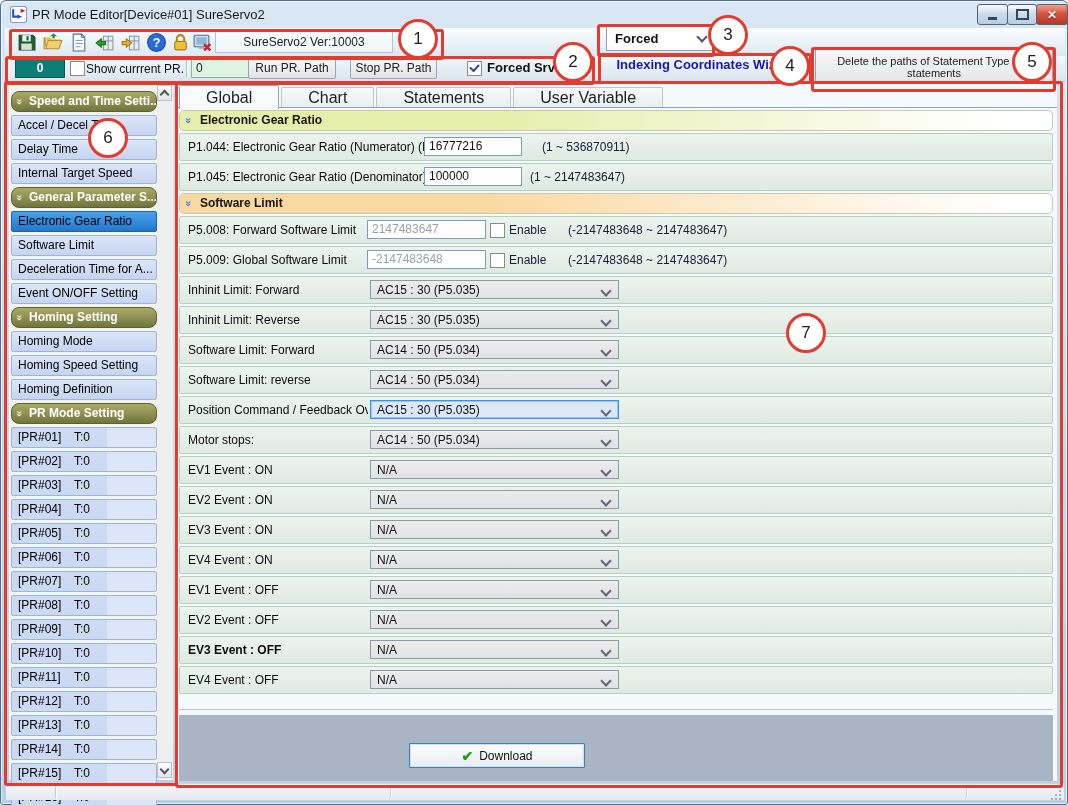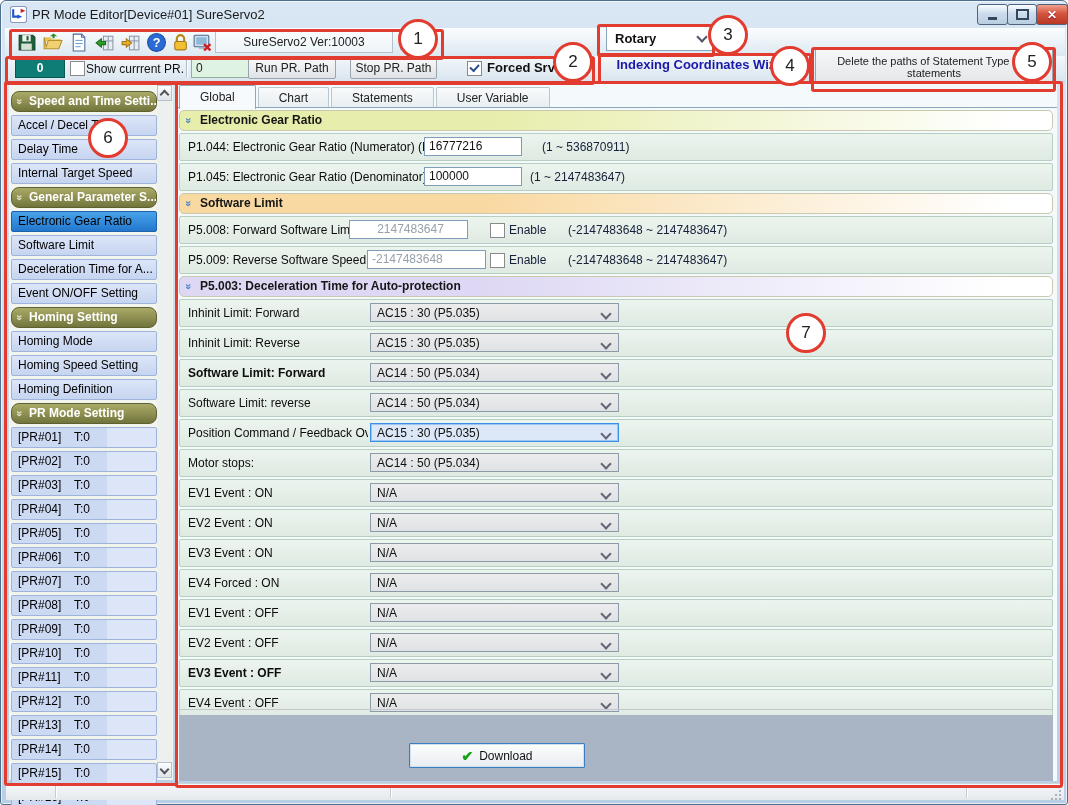--- a/index.html
+++ b/index.html
@@ -58,21 +58,21 @@
   .sit.pr .p1{width:56px;}
   .sscroll{position:absolute;right:1px;top:2px;width:15px;height:693px;background:#eef0f0;}
   .sarrow{position:absolute;left:0;width:15px;height:16px;background:linear-gradient(#fcfdfe,#dfe5ea);border:1px solid #b8c2cc;
           box-sizing:border-box;display:flex;align-items:center;justify-content:center;cursor:pointer;}
   .sarrow .cv{width:5px;height:5px;border-color:#555;}
   .sarrow .cv.up{margin-top:3px;}
   .sarrow .cv.down{margin-top:-2px;}
   
   .main{position:absolute;left:176px;top:82px;width:880px;height:698px;background:#f4f9fb;}
   .tabs{position:absolute;left:2px;top:2px;height:22px;display:flex;}
-  .tab{height:20px;margin-top:2px;padding:0 20px;font-size:12px;color:#222;line-height:20px;background:linear-gradient(#f8fafb,#e7edf1);
+  .tab{height:20px;margin-top:2px;padding:0 26px;font-size:16px;color:#222;line-height:20px;background:linear-gradient(#f8fafb,#e7edf1);
        border:1px solid #b9c7d1;border-bottom:none;border-radius:2px 2px 0 0;margin-right:2px;cursor:pointer;position:relative;z-index:1;}
   .tab.active{height:23px;margin-top:0;background:#f6fafc;border-color:#8ea6b8;z-index:3;line-height:23px;}
   .tabline{position:absolute;left:0;top:24px;width:880px;height:1px;background:#8ea6b8;z-index:2;}
   .content{position:absolute;left:2px;top:27px;width:874px;}
   .sechdr{height:19px;margin-bottom:2px;border:1px solid #c9c9ad;border-radius:5px;font-size:12px;font-weight:bold;color:#161616;
           line-height:19px;padding-left:20px;position:relative;cursor:pointer;white-space:nowrap;overflow:hidden;}
   .sechdr .chev{position:absolute;left:5px;top:0;color:#4a86c8;font-weight:bold;font-size:11px;display:inline-block;transform:rotate(90deg);}
   .crow{position:relative;height:26px;margin-bottom:2px;border:1px solid #b6cfc0;border-radius:2px;background:linear-gradient(#ecf4ee,#dfeae2);}
   .crow .lbl{position:absolute;left:8px;top:6px;font-size:12px;color:#0c0c0c;white-space:nowrap;}
   .crow .rng{position:absolute;top:6px;font-size:12px;color:#16203a;white-space:nowrap;}
@@ -169,21 +169,21 @@
             <rect x="4" y="5" width="10" height="7" fill="#8fb8d8"></rect>
             <rect x="6.5" y="14" width="5" height="2" fill="#9ab0c4"></rect>
             <path d="M11.5 11.5l6 6M17.5 11.5l-6 6" stroke="#d42020" stroke-width="2.4"></path>
           </svg></span>
       </div>
     <div class="verbox">SureServo2 Ver:10003 Sub:5194</div>
     <div class="tsep" style="left:395px;"></div>
     <div class="tsep" style="left:405px;"></div>
     <div class="tsep" style="left:415px;"></div>
     <div class="combo">
-      <span class="cval">Rotary</span>
+      <span class="cval">Forced</span>
       <span class="cv down"></span>
     </div>
   </div>
 
   <div class="toolbar2">
     <div class="tealbox">0</div>
     <span class="chk" style="left:65px;top:5px;"></span>
     <span class="lbl12" style="left:81px;top:6px;width:97px;overflow:hidden;white-space:nowrap;">Show currrent PR. Path</span>
     <div class="tsep" style="left:181px;top:3px;"></div>
     <div class="greeninp">0</div>
@@ -302,43 +302,42 @@
           <span class="rng" style="left:362px;">(1 ~ 536870911)</span>
         </div>
         <div class="crow">
           <span class="lbl">P1.045: Electronic Gear Ratio (Denominator) (M)</span>
           <span class="inpbox" style="left:244px;width:92px;">100000</span>
           <span class="rng" style="left:350px;">(1 ~ 2147483647)</span>
         </div>
         <div class="sechdr" style="background: linear-gradient(to right, rgb(249, 217, 162) 0%, rgb(249, 217, 162) 35%, rgb(255, 255, 255) 95%);"><span class="chev">»</span><span>Software Limit</span></div>
         <div class="crow">
           <span class="lbl">P5.008: Forward Software Limit</span>
-          <span class="inpbox dis" style="left:169px;width:113px;text-align:center;">2147483647</span>
+          <span class="inpbox dis" style="left:187px;width:113px;">2147483647</span>
           <span class="chk" style="left:310px;top:6px;"></span>
           <span class="rng" style="left:329px;">Enable</span>
           <span class="rng" style="left:388px;">(-2147483648 ~ 2147483647)</span>
         </div>
         <div class="crow">
-          <span class="lbl">P5.009: Reverse Software Speed</span>
+          <span class="lbl">P5.009: Global Software Limit</span>
           <span class="inpbox dis" style="left:187px;width:113px;">-2147483648</span>
           <span class="chk" style="left:310px;top:6px;"></span>
           <span class="rng" style="left:329px;">Enable</span>
           <span class="rng" style="left:388px;">(-2147483648 ~ 2147483647)</span>
         </div>
-        <div class="sechdr" style="background: linear-gradient(to right, rgb(222, 216, 244) 0%, rgb(222, 216, 244) 35%, rgb(255, 255, 255) 95%);"><span class="chev">»</span><span>P5.003: Deceleration Time for Auto-protection</span></div>
         <div class="crow">
           <span class="lbl" style="max-width:180px;overflow:hidden;">Inhinit Limit: Forward</span>
           <span class="selbox"><span>AC15 : 30 (P5.035)</span><span class="cv down"></span></span>
         </div>
         <div class="crow">
           <span class="lbl" style="max-width:180px;overflow:hidden;">Inhinit Limit: Reverse</span>
           <span class="selbox"><span>AC15 : 30 (P5.035)</span><span class="cv down"></span></span>
         </div>
         <div class="crow">
-          <span class="lbl" style="max-width:180px;overflow:hidden;font-weight:bold;">Software Limit: Forward</span>
+          <span class="lbl" style="max-width:180px;overflow:hidden;">Software Limit: Forward</span>
           <span class="selbox"><span>AC14 : 50 (P5.034)</span><span class="cv down"></span></span>
         </div>
         <div class="crow">
           <span class="lbl" style="max-width:180px;overflow:hidden;">Software Limit: reverse</span>
           <span class="selbox"><span>AC14 : 50 (P5.034)</span><span class="cv down"></span></span>
         </div>
         <div class="crow">
           <span class="lbl" style="max-width:180px;overflow:hidden;">Position Command / Feedback Overflow</span>
           <span class="selbox focus"><span>AC15 : 30 (P5.035)</span><span class="cv down"></span></span>
         </div>
@@ -352,21 +351,21 @@
         </div>
         <div class="crow">
           <span class="lbl" style="max-width:180px;overflow:hidden;">EV2 Event : ON</span>
           <span class="selbox"><span>N/A</span><span class="cv down"></span></span>
         </div>
         <div class="crow">
           <span class="lbl" style="max-width:180px;overflow:hidden;">EV3 Event : ON</span>
           <span class="selbox"><span>N/A</span><span class="cv down"></span></span>
         </div>
         <div class="crow">
-          <span class="lbl" style="max-width:180px;overflow:hidden;">EV4 Forced : ON</span>
+          <span class="lbl" style="max-width:180px;overflow:hidden;">EV4 Event : ON</span>
           <span class="selbox"><span>N/A</span><span class="cv down"></span></span>
         </div>
         <div class="crow">
           <span class="lbl" style="max-width:180px;overflow:hidden;">EV1 Event : OFF</span>
           <span class="selbox"><span>N/A</span><span class="cv down"></span></span>
         </div>
         <div class="crow">
           <span class="lbl" style="max-width:180px;overflow:hidden;">EV2 Event : OFF</span>
           <span class="selbox"><span>N/A</span><span class="cv down"></span></span>
         </div>

